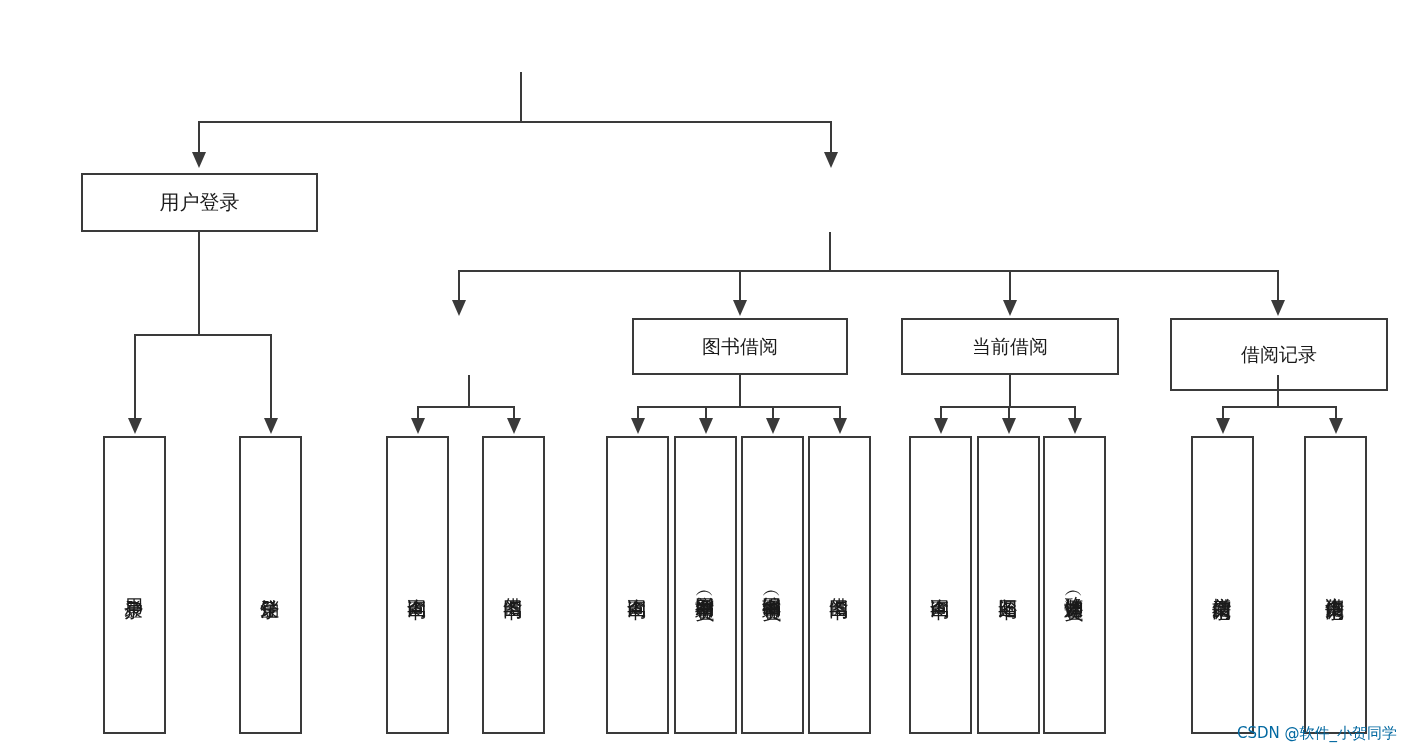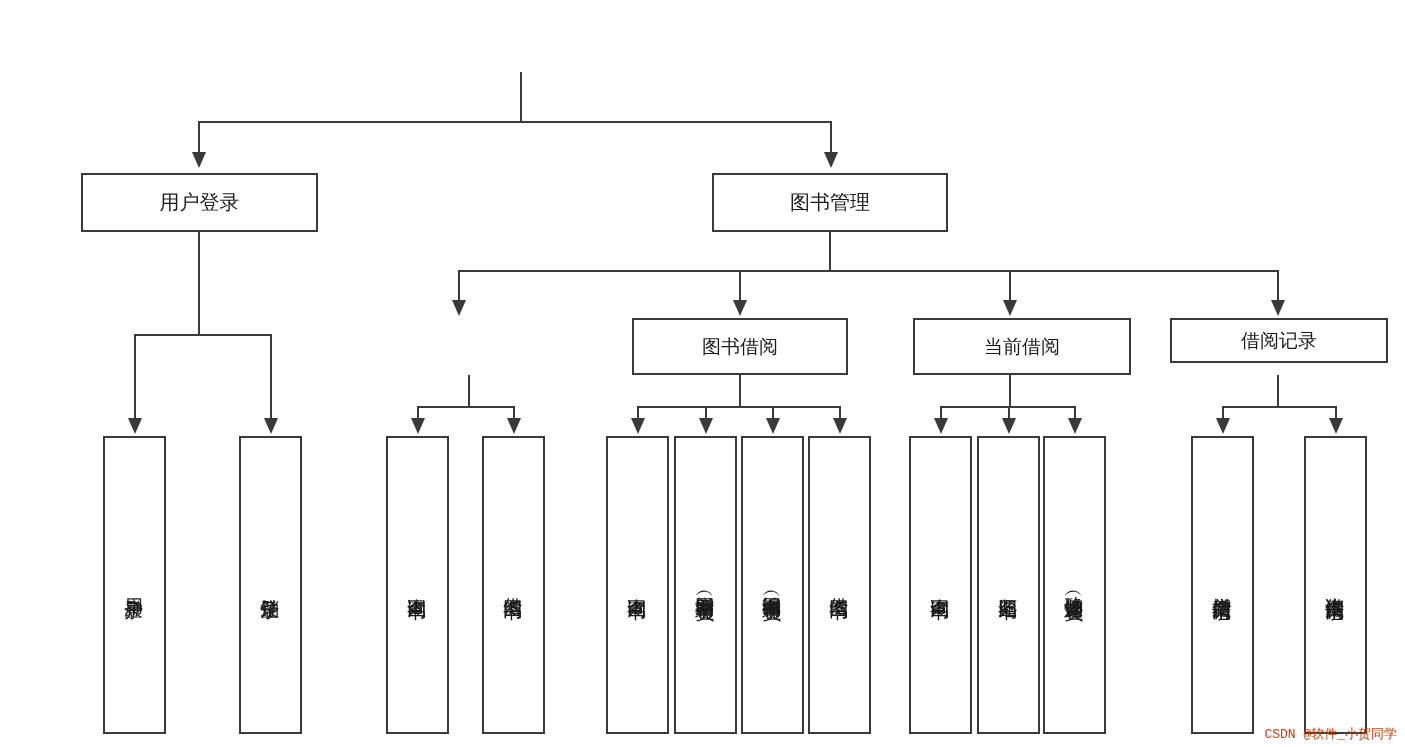--- a/index.html
+++ b/index.html
@@ -18,44 +18,41 @@
         font-size:19px;line-height:1.18;color:#1a1a1a;
         letter-spacing:1px;
         white-space:nowrap;
         text-align:center;
   }
   .hline{position:absolute;background:#3a3a3a;height:2px;}
   .vline{position:absolute;background:#3a3a3a;width:2px;}
   .arrow{position:absolute;width:0;height:0;
          border-left:7px solid transparent;border-right:7px solid transparent;
          border-top:16px solid #3a3a3a;}
-  .watermark{position:absolute;right:8px;bottom:4px;font-size:13px;color:#c2410c;
-             white-space:nowrap;pointer-events:none;font-family:Liberation Mono, monospace;}
+  .watermark{position:absolute;right:8px;bottom:4px;font-size:15px;color:#0369a1;
+             white-space:nowrap;pointer-events:none;}
 </style>
 </head>
 <body>
 
 <div id="canvas">
 
 
   <div class="vline" style="left:520px;top:72px;height:50px;"></div>
 
   <div class="hline" style="left:198px;top:121px;width:634px;"></div>
 
   <div class="vline" style="left:198px;top:121px;height:33px;"></div>
   <div class="arrow" style="left:192px;top:152px;"></div>
 
   <div class="vline" style="left:830px;top:121px;height:33px;"></div>
   <div class="arrow" style="left:824px;top:152px;"></div>
 
   <div class="node level1" style="left:81px;top:173px;width:237px;height:59px;">
     <span>用户登录</span>
-  </div>
-  <div class="node level1" style="left:712px;top:173px;width:236px;height:59px;">
-    <span>图书管理</span>
   </div>
 
   <div class="vline" style="left:198px;top:232px;height:103px;"></div>
   <div class="hline" style="left:134px;top:334px;width:138px;"></div>
   <div class="vline" style="left:134px;top:334px;height:86px;"></div>
   <div class="arrow" style="left:128px;top:418px;"></div>
   <div class="vline" style="left:270px;top:334px;height:86px;"></div>
   <div class="arrow" style="left:264px;top:418px;"></div>
 
   <div class="vline" style="left:829px;top:232px;height:39px;"></div>
@@ -65,24 +62,24 @@
   <div class="vline" style="left:739px;top:270px;height:32px;"></div>
   <div class="arrow" style="left:733px;top:300px;"></div>
   <div class="vline" style="left:1009px;top:270px;height:32px;"></div>
   <div class="arrow" style="left:1003px;top:300px;"></div>
   <div class="vline" style="left:1277px;top:270px;height:32px;"></div>
   <div class="arrow" style="left:1271px;top:300px;"></div>
 
   <div class="node level2" style="left:632px;top:318px;width:216px;height:57px;">
     <span>图书借阅</span>
   </div>
-  <div class="node level2" style="left:901px;top:318px;width:218px;height:57px;margin-left:12px;">
+  <div class="node level2" style="left:901px;top:318px;width:218px;height:57px;">
     <span>当前借阅</span>
   </div>
-  <div class="node level2" style="left:1170px;top:318px;width:218px;height:45px;">
+  <div class="node level2" style="left:1170px;top:318px;width:218px;height:73px;">
     <span>借阅记录</span>
   </div>
 
   <div class="vline" style="left:468px;top:375px;height:32px;"></div>
   <div class="hline" style="left:417px;top:406px;width:98px;"></div>
   <div class="vline" style="left:417px;top:406px;height:14px;"></div>
   <div class="arrow" style="left:411px;top:418px;"></div>
   <div class="vline" style="left:513px;top:406px;height:14px;"></div>
   <div class="arrow" style="left:507px;top:418px;"></div>
 

